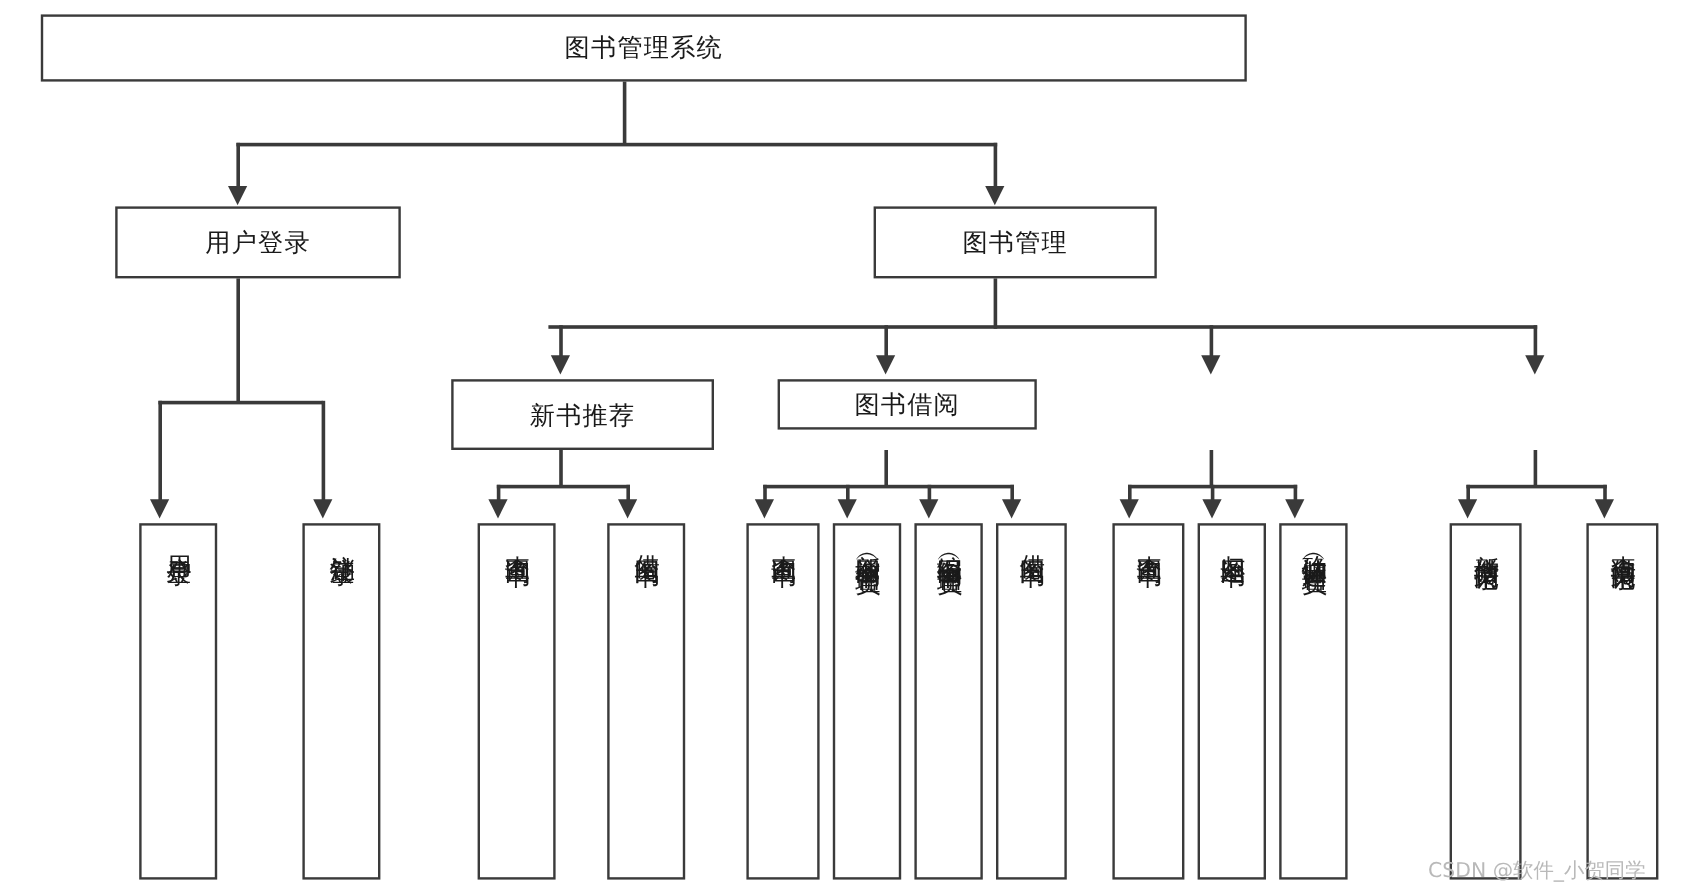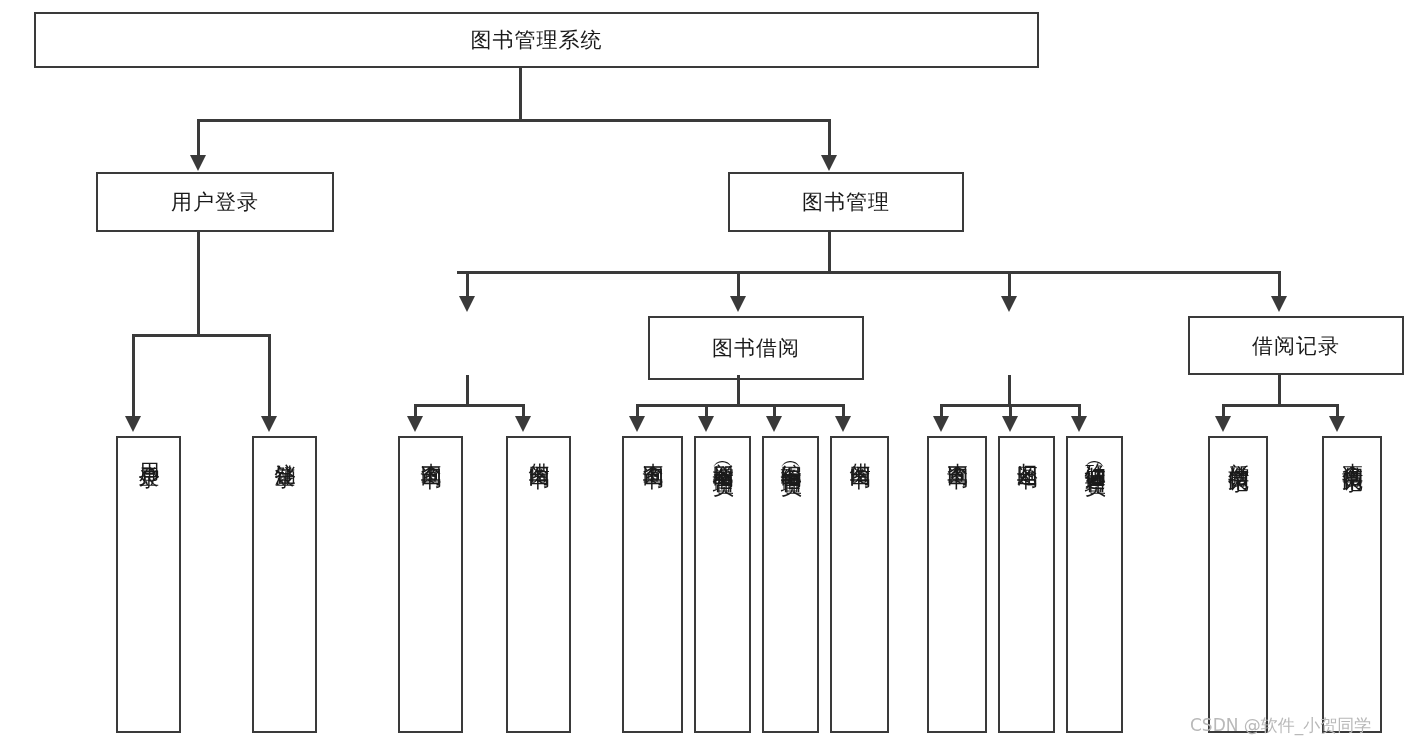--- a/index.html
+++ b/index.html
@@ -67,25 +67,25 @@
   <div class="ln lnh" style="left:457px;top:271px;width:824px;"></div>
   <div class="ln lnv" style="left:466px;top:271px;height:27px;"></div>
   <div class="arw" style="left:459px;top:296px;"></div>
   <div class="ln lnv" style="left:737px;top:271px;height:27px;"></div>
   <div class="arw" style="left:730px;top:296px;"></div>
   <div class="ln lnv" style="left:1008px;top:271px;height:27px;"></div>
   <div class="arw" style="left:1001px;top:296px;"></div>
   <div class="ln lnv" style="left:1278px;top:271px;height:27px;"></div>
   <div class="arw" style="left:1271px;top:296px;"></div>
 
-  <div class="node h" style="left:632px;top:316px;width:216px;height:64px;">
+  <div class="node h" style="left:360px;top:316px;width:219px;height:59px;">
+    <span>新书推荐</span>
+  </div>
+  <div class="node h" style="left:632px;top:316px;width:216px;height:42px;">
     <span>图书借阅</span>
-  </div>
-  <div class="node h" style="left:1172px;top:316px;width:216px;height:59px;">
-    <span>借阅记录</span>
   </div>
 
   <div class="ln lnv" style="left:466px;top:375px;height:30px;"></div>
   <div class="ln lnh" style="left:414px;top:404px;width:111px;"></div>
   <div class="ln lnv" style="left:414px;top:404px;height:14px;"></div>
   <div class="arw" style="left:407px;top:416px;"></div>
   <div class="ln lnv" style="left:522px;top:404px;height:14px;"></div>
   <div class="arw" style="left:515px;top:416px;"></div>
 
   <div class="ln lnv" style="left:737px;top:375px;height:30px;"></div>

